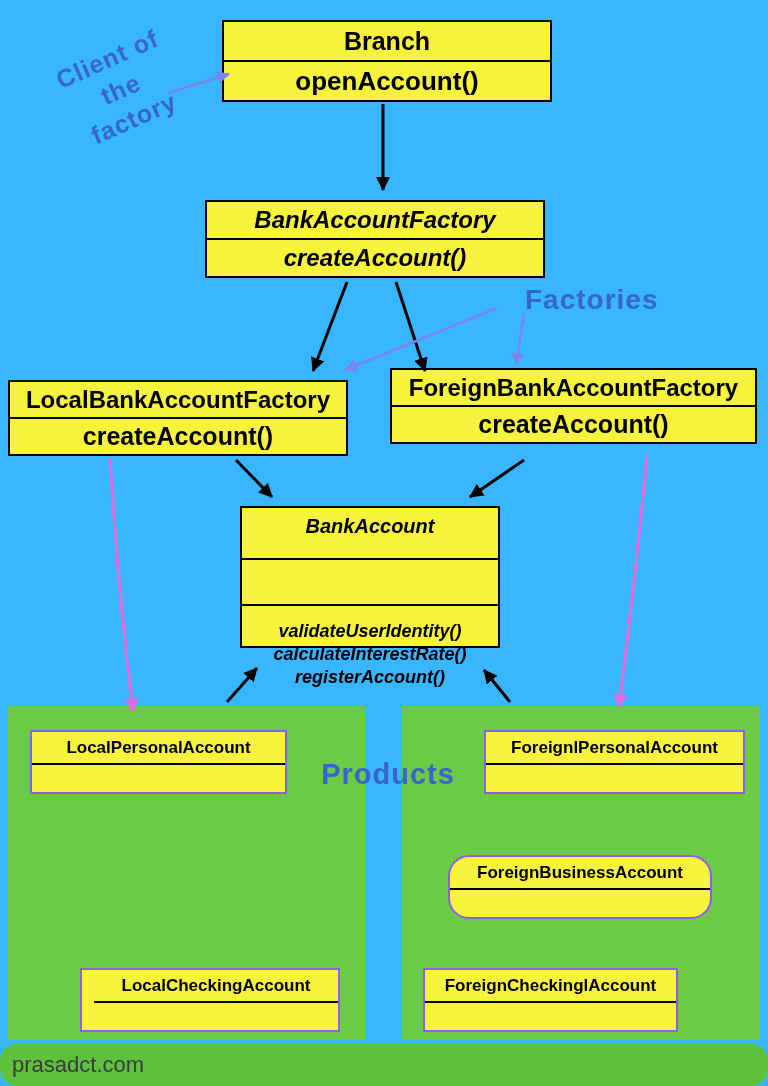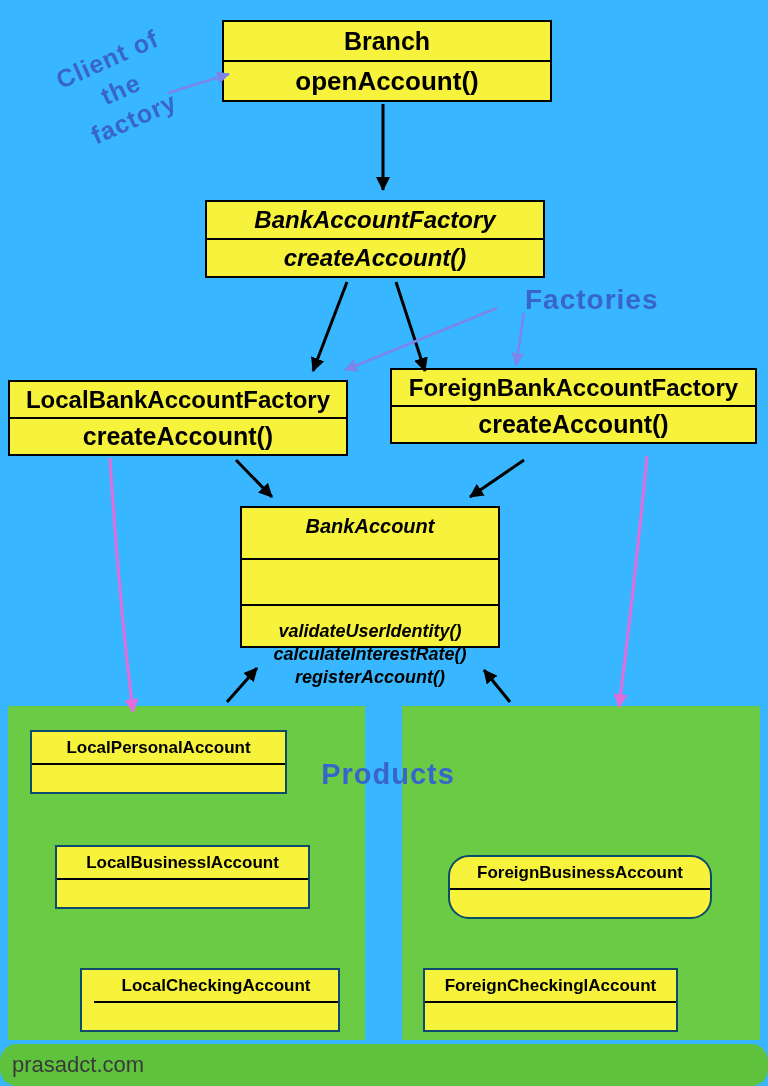--- a/index.html
+++ b/index.html
@@ -36,21 +36,21 @@
   #box-foreignfactory{left:390px;top:368px;width:367px;height:76px;}
   #box-foreignfactory .title{font-size:24px;}
   #box-foreignfactory .method{font-size:25px;}
 
   #box-bankaccount{left:240px;top:506px;width:260px;height:142px;gap:14px;}
   #box-bankaccount .title{flex:0 0 36px;font-size:20px;}
   #box-bankaccount .attrs{flex:0 0 16px;}
   #box-bankaccount .methods{flex:1;display:flex;flex-direction:column;align-items:center;justify-content:center;font-weight:700;font-size:18px;line-height:23px;}
 
   
-  .prod{position:absolute;background:#F7F23C;border:2px solid #0c4a6e;z-index:3;color:#000;}
+  .prod{position:absolute;background:#F7F23C;border:2px solid #8b5cf6;z-index:3;color:#000;}
   .prod .t{display:flex;align-items:center;justify-content:center;font-weight:700;font-size:17px;border-bottom:2px solid #000;height:33px;padding:0 4px;}
   .prod .e{height:27px;}
 
   
   .hand{position:absolute;color:#3865CB;font-weight:700;z-index:6;letter-spacing:1px;}
   #client{left:28px;top:40px;width:185px;text-align:center;font-size:25px;line-height:1.3;transform:rotate(-24deg);}
   #client span{display:block;}
   #factories{left:498px;top:284px;font-size:28px;margin-left:27px;}
   #concrete{left:308px;top:748px;width:160px;text-align:center;font-size:29px;line-height:1.85;}
   #concrete span{display:block;}
@@ -128,29 +128,29 @@
       <span>validateUserIdentity()</span>
       <span>calculateInterestRate()</span>
       <span>registerAccount()</span>
     </div>
   </div>
 
   <div class="prod" style="left:30px;top:730px;width:257px;">
     <div class="t">LocalPersonalAccount</div>
     <div class="e"></div>
   </div>
-  <div class="prod" style="left:55px;top:845px;width:255px;">
-    <div class="t">LocalBusinesslAccount</div>
-    <div class="e"></div>
-  </div>
   <div class="prod" style="left:80px;top:968px;width:260px;padding-left:12px;">
     <div class="t">LocalCheckingAccount</div>
     <div class="e"></div>
   </div>
 
+  <div class="prod" style="left:484px;top:730px;width:261px;">
+    <div class="t">ForeignlPersonalAccount</div>
+    <div class="e"></div>
+  </div>
   <div class="prod" style="left:448px;top:855px;width:264px;border-radius:21px;">
     <div class="t">ForeignBusinessAccount</div>
     <div class="e"></div>
   </div>
   <div class="prod" style="left:423px;top:968px;width:255px;">
     <div class="t">ForeignCheckinglAccount</div>
     <div class="e"></div>
   </div>
 
   <div class="hand" id="client">

